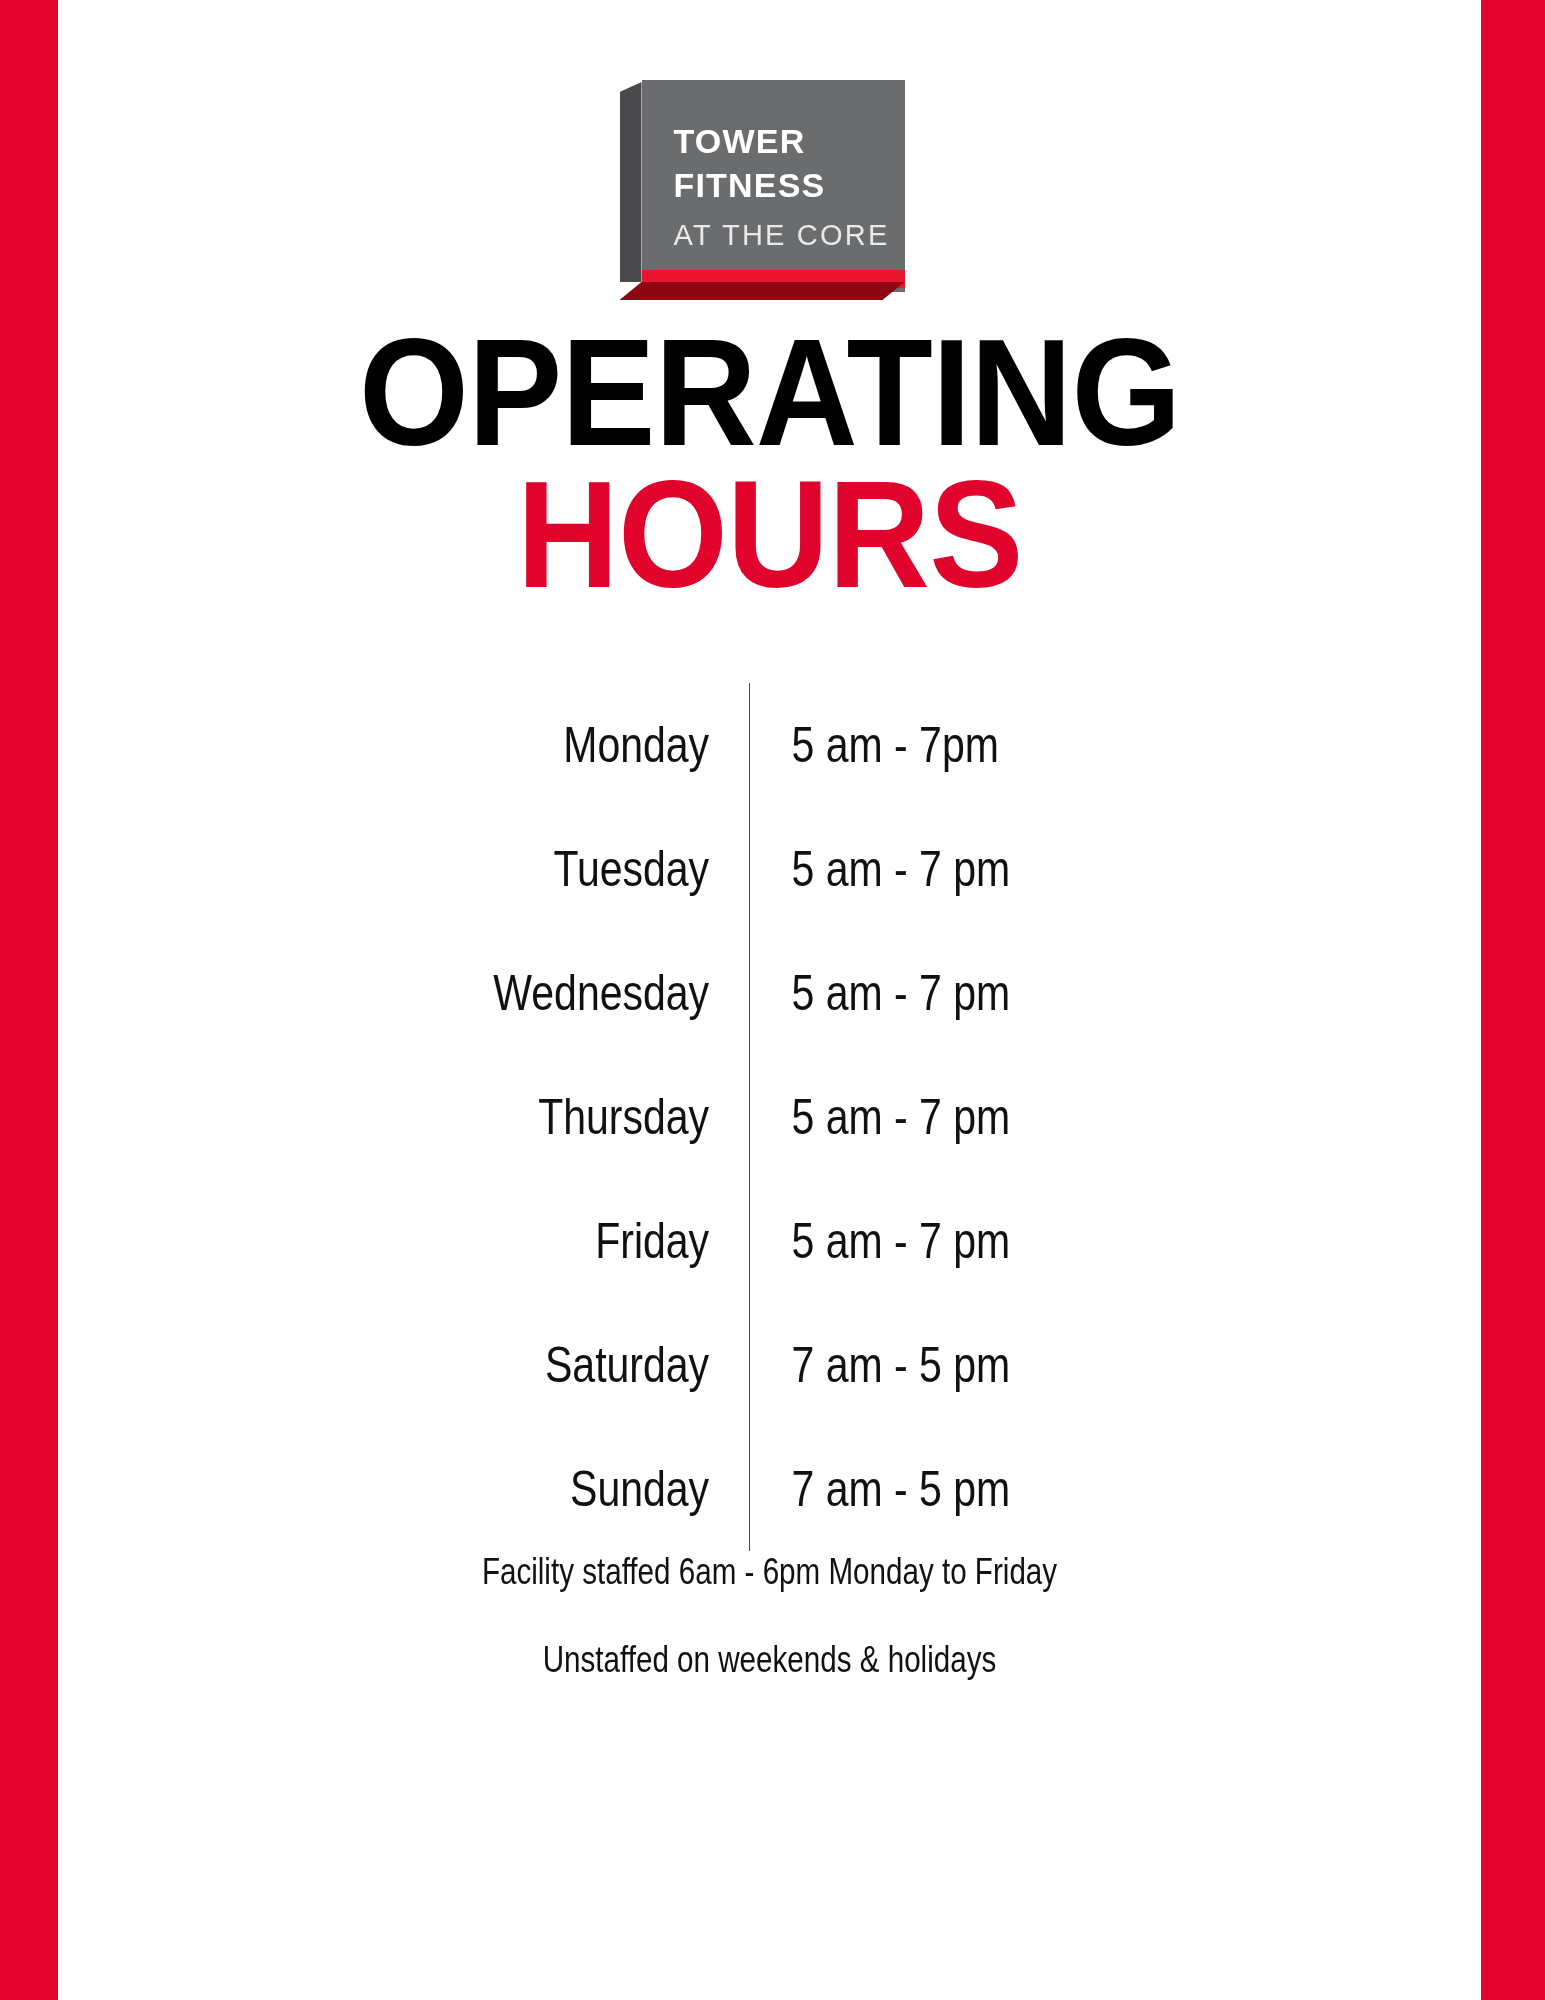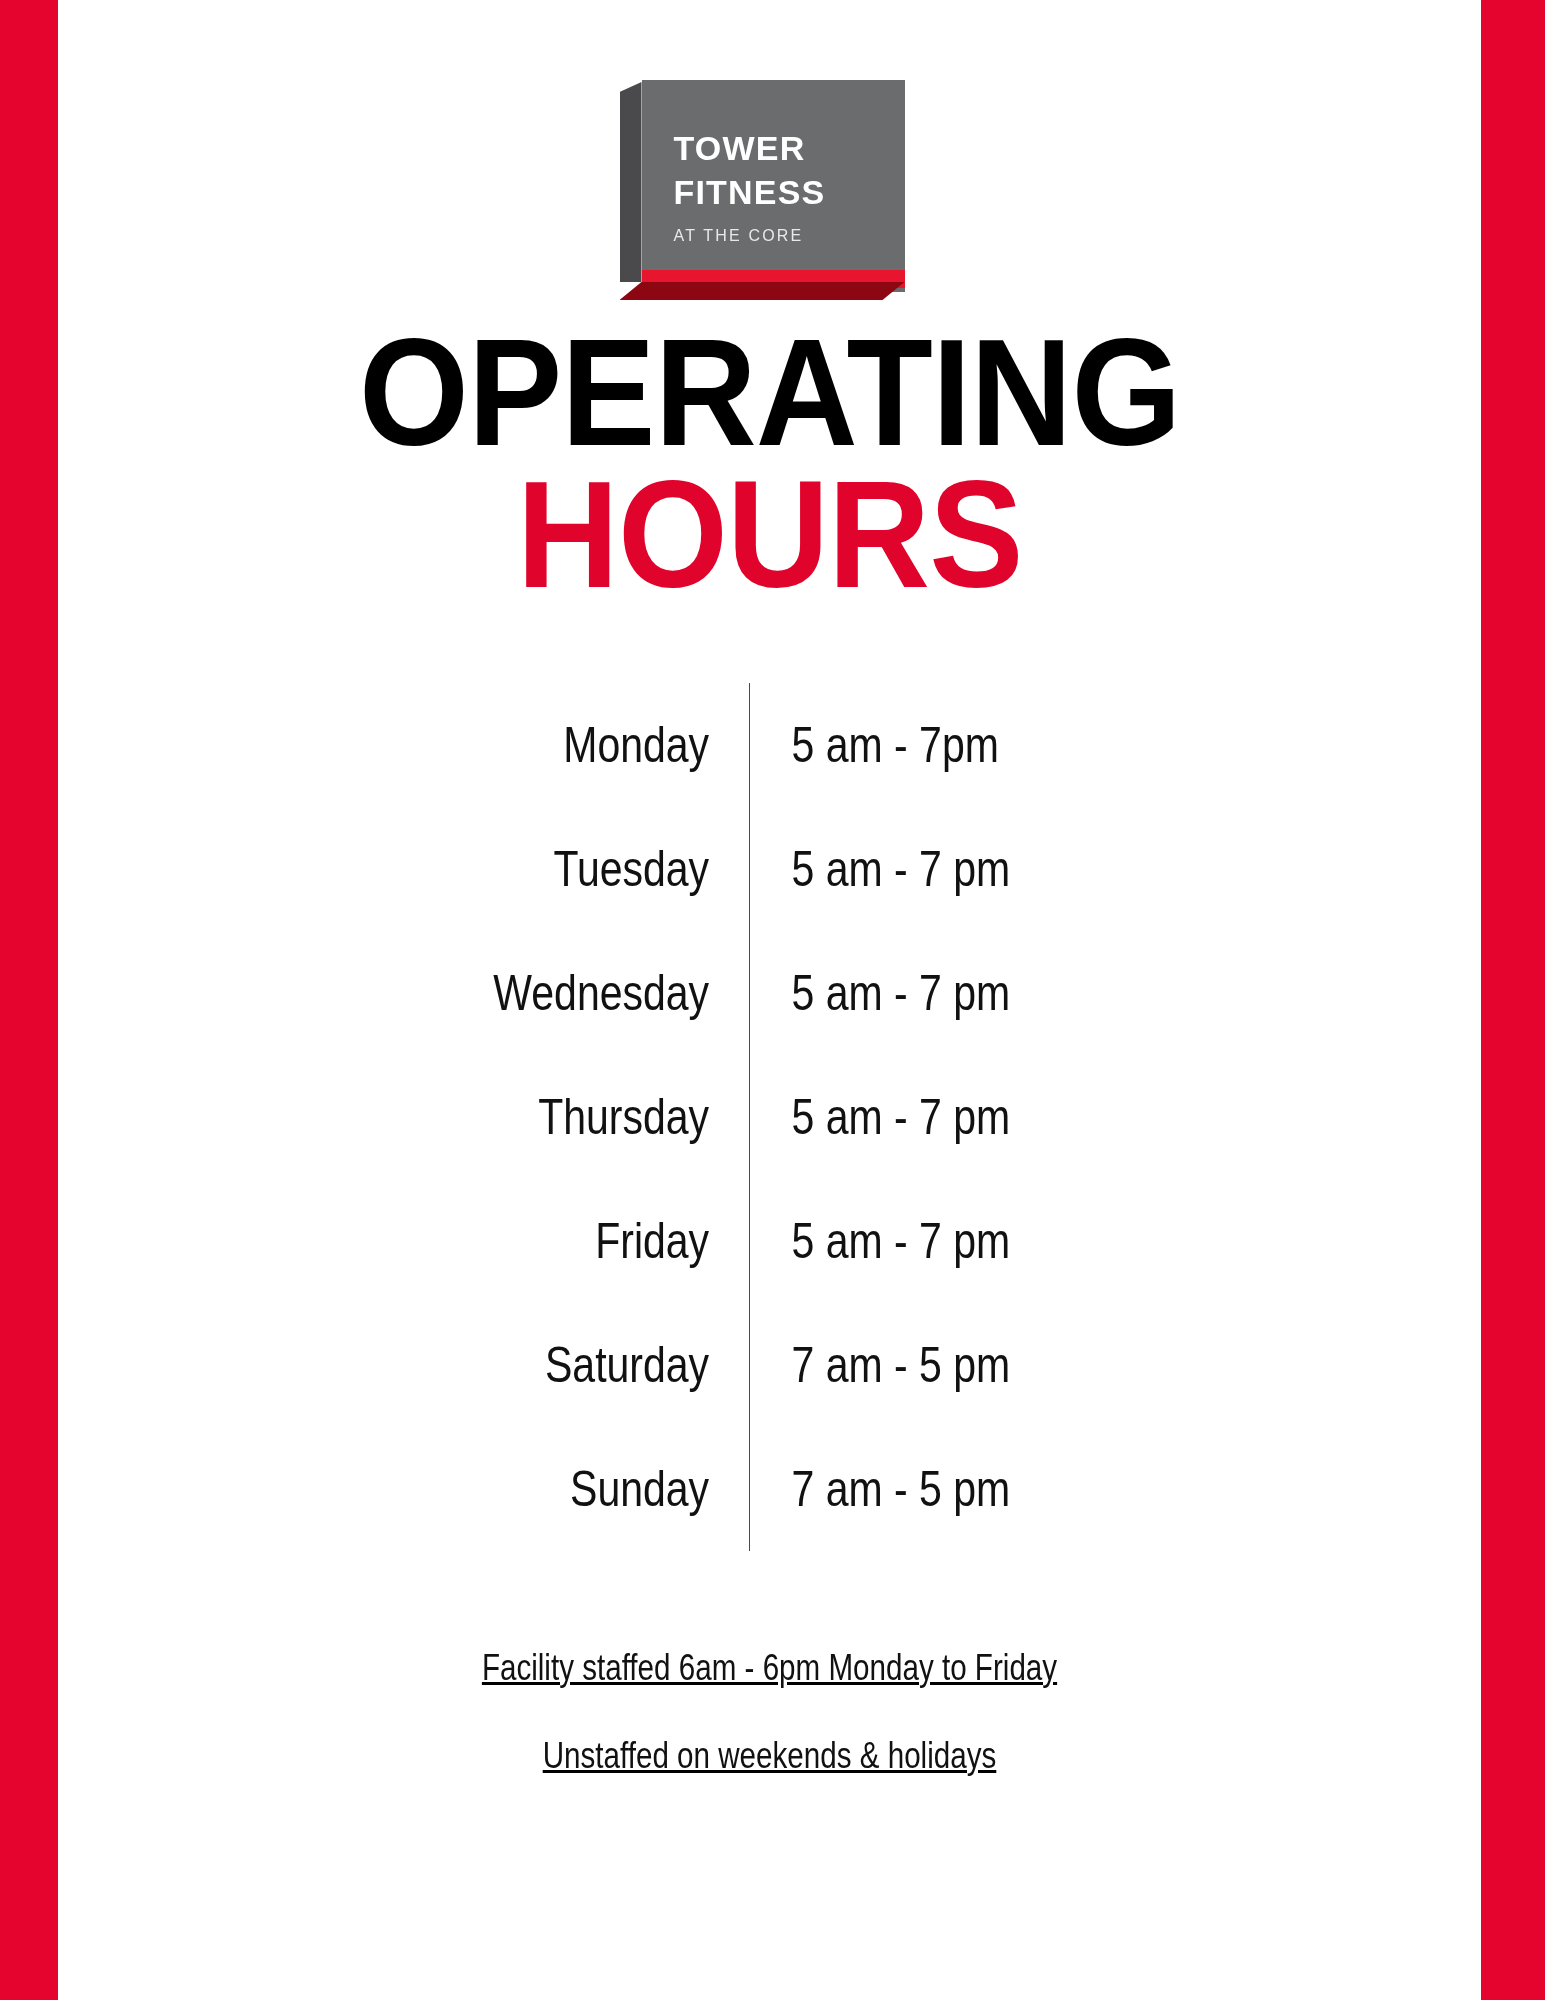--- a/index.html
+++ b/index.html
@@ -76,21 +76,21 @@
   .logo-line1, .logo-line2 {
     color: #ffffff;
     font-weight: bold;
     font-size: 34px;
     letter-spacing: 1.2px;
     line-height: 1.28;
     font-family: "Liberation Sans", sans-serif;
   }
   .logo-tag {
     color: #e9e9ea;
-    font-size: 16px;
+    font-size: 29px;
     font-weight: 300;
     letter-spacing: 2.2px;
     margin-top: 12px;
     font-family: "Liberation Sans", sans-serif;
   }
   .logo-base-red {
     position: absolute;
     left: 22px;
     top: 200px;
     width: 263px;
@@ -162,24 +162,22 @@
     padding-left: 36px;
   }
   .sched-divider {
     background: #E0032C;
     width: 1.6px;
     justify-self: center;
   }
 
   
   .notes {
-    margin-top: 96px;
     text-align: center;
     width: 100%;
-    text-decoration: underline;
   }
   .note {
     font-size: 37px;
     color: #111111;
     font-weight: 400;
     transform: scaleX(0.80);
     margin: 0 0 46px 0;
     font-family: "Liberation Sans", sans-serif;
   }
 </style>

